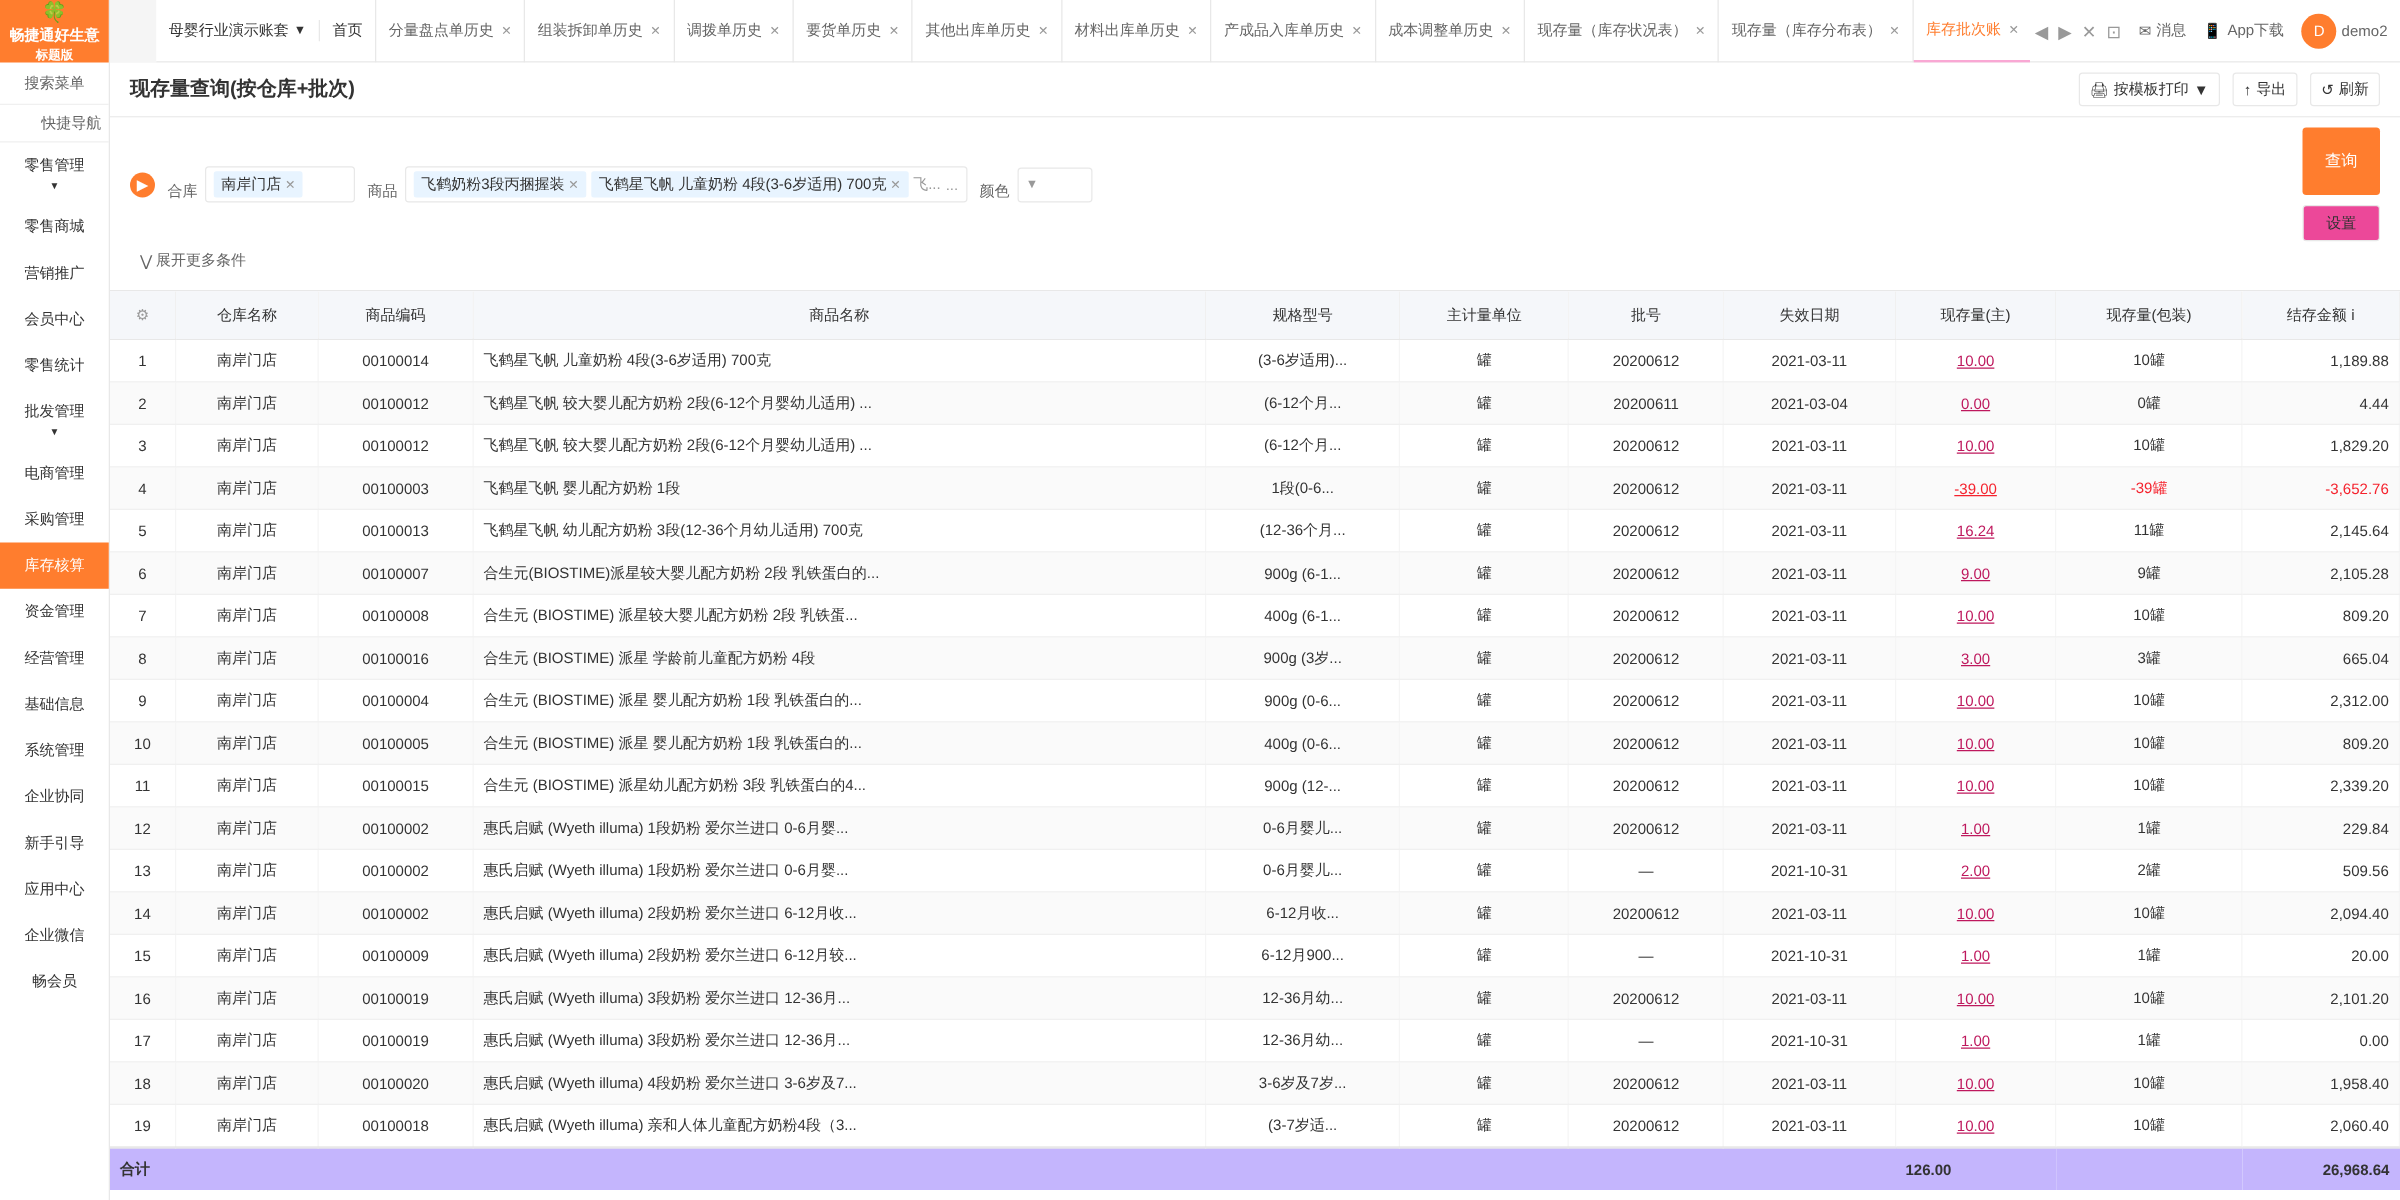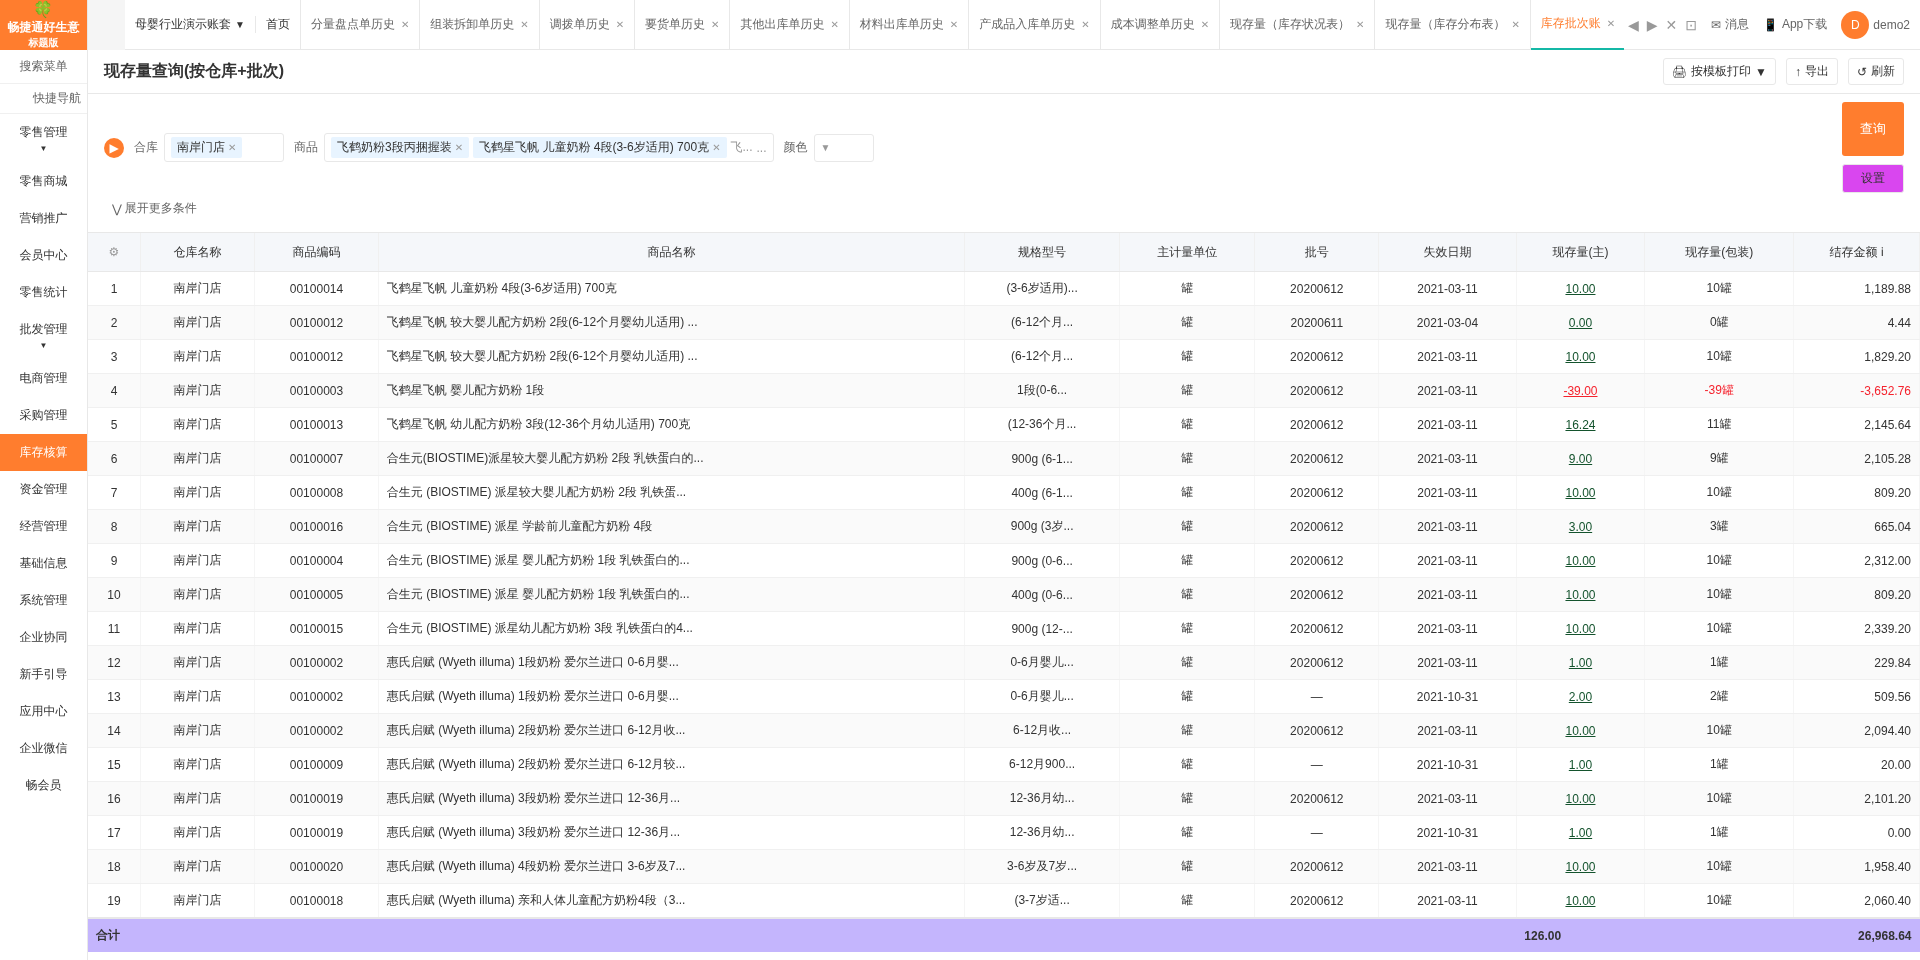--- a/index.html
+++ b/index.html
@@ -17,63 +17,63 @@
 
     
     .main { flex: 1; display: flex; flex-direction: column; overflow: hidden; }
 
     
     .top-bar { height: 50px; background: #fff; display: flex; align-items: center; border-bottom: 1px solid #e8e8e8; padding: 0 10px; gap: 0; margin-left: 37px; }
     .top-bar-left { display: flex; align-items: center; gap: 10px; flex-shrink: 0; padding-right: 10px; border-right: 1px solid #e8e8e8; }
     .dropdown-selector { display: flex; align-items: center; gap: 4px; cursor: pointer; font-size: 12px; color: #333; }
     .tabs-container { display: flex; align-items: center; flex: 1; overflow: hidden; height: 56px; }
     .tab { display: flex; align-items: center; gap: 4px; padding: 0 10px; height: 50px; border-right: 1px solid #e8e8e8; cursor: pointer; color: #666; white-space: nowrap; font-size: 12px; flex-shrink: 0; }
-    .tab.active { color: #ff7d2e; border-bottom: 2px solid #14b8a6; }
+    .tab.active { color: #ff7d2e; border-bottom: 2px solid #f9a8d4; }
     .tab .close-x { font-size: 10px; color: #999; margin-left: 2px; }
     .tab:first-child { color: #333; font-weight: 500; }
     .top-bar-right { display: flex; align-items: center; gap: 14px; padding-left: 10px; flex-shrink: 0; }
     .top-bar-icon { display: flex; align-items: center; gap: 4px; cursor: pointer; color: #666; font-size: 12px; }
     .user-avatar { width: 28px; height: 28px; border-radius: 50%; background: #ff7d2e; display: flex; align-items: center; justify-content: center; color: #fff; font-size: 11px; }
     .tab-nav-btn { cursor: pointer; color: #999; padding: 0 4px; font-size: 14px; }
 
     
     .content { flex: 1; overflow: hidden; display: flex; flex-direction: column; padding: 0; }
 
     
     .page-header { background: #fff; padding: 8px 16px; border-bottom: 1px solid #e8e8e8; display: flex; justify-content: space-between; align-items: center; }
     .page-title { font-size: 16px; font-weight: bold; color: #333; }
     .page-actions { display: flex; align-items: center; gap: 10px; }
     .action-btn { display: flex; align-items: center; gap: 4px; cursor: pointer; color: #666; font-size: 12px; padding: 4px 8px; border: 1px solid #e8e8e8; border-radius: 3px; background: #fff; }
     .action-btn.secondary { background: #fff; color: #333; }
 
     
     .filter-area { background: #fff; padding: 8px 16px; border-bottom: 1px solid #e8e8e8; }
     .filter-row { display: flex; align-items: center; gap: 10px; flex-wrap: wrap; }
-    .filter-item { display: flex; align-items: center; gap: 6px; }
+    .filter-item { display: flex; align-items: flex-end; gap: 6px; }
     .filter-label { color: #666; font-size: 12px; white-space: nowrap; }
     .filter-tag-wrap { display: flex; align-items: center; gap: 4px; min-width: 120px; border: 1px solid #e8e8e8; border-radius: 3px; padding: 3px 6px; background: #fff; min-height: 28px; }
     .filter-tag { background: #e8f4ff; color: #333; padding: 2px 6px; border-radius: 2px; font-size: 11px; display: flex; align-items: center; gap: 3px; }
     .filter-tag .remove { color: #999; cursor: pointer; font-size: 10px; }
     .filter-dots { color: #999; cursor: pointer; }
     .expand-btn { display: flex; align-items: center; gap: 3px; color: #666; cursor: pointer; font-size: 12px; padding: 3px 8px; }
     .expand-btn-wrap { text-align: center; padding: 4px 0; }
     .btn-query { background: #ff7d2e; color: #fff; border: none; border-radius: 3px; padding: 18px 18px; cursor: pointer; font-size: 13px; }
-    .btn-setting { background: #d946ef; color: #333; border: 1px solid #e8e8e8; border-radius: 3px; padding: 5px 18px; cursor: pointer; font-size: 12px; }
+    .btn-setting { background: #ec4899; color: #333; border: 1px solid #e8e8e8; border-radius: 3px; padding: 5px 18px; cursor: pointer; font-size: 12px; }
 
     
     .table-area { flex: 1; overflow: auto; padding: 0; background: #fff; }
     table { width: 100%; border-collapse: collapse; font-size: 12px; }
     thead tr { background: #f5f7fa; }
     thead th { padding: 10px 8px; text-align: center; color: #333; font-weight: 500; border-bottom: 1px solid #e8e8e8; border-right: 1px solid #f0f0f0; white-space: nowrap; position: sticky; top: 0; background: #f5f7fa; z-index: 1; }
     tbody tr { background: #fff; }
     tbody tr:nth-child(even) { background: #fafafa; }
     tbody td { padding: 8px 8px; text-align: center; color: #333; border-bottom: 1px solid #f0f0f0; border-right: 1px solid #f5f5f5; white-space: nowrap; }
     .td-left { text-align: left; }
     .td-right { text-align: right; }
-    .link-val { color: #14532d; text-decoration: underline; cursor: pointer; }
+    .link-val { color: #be185d; text-decoration: underline; cursor: pointer; }
     .negative { color: #f5222d; }
     tfoot tr { background: #c4b5fd; }
     tfoot td { padding: 8px; font-weight: bold; color: #333; border-top: 2px solid #e8e8e8; }
     .settings-icon { color: #999; cursor: pointer; }
     .nav-indicator { width: 20px; height: 20px; background: #ff7d2e; border-radius: 50%; display: flex; align-items: center; justify-content: center; color: #fff; font-size: 12px; cursor: pointer; }
 
     .color-filter-wrap { display: flex; align-items: center; gap: 4px; min-width: 60px; border: 1px solid #e8e8e8; border-radius: 3px; padding: 3px 6px; background: #fff; min-height: 28px; flex: 1; max-width: 300px; }
     .arrow-down { font-size: 10px; color: #999; }
   </style>
 </head>

